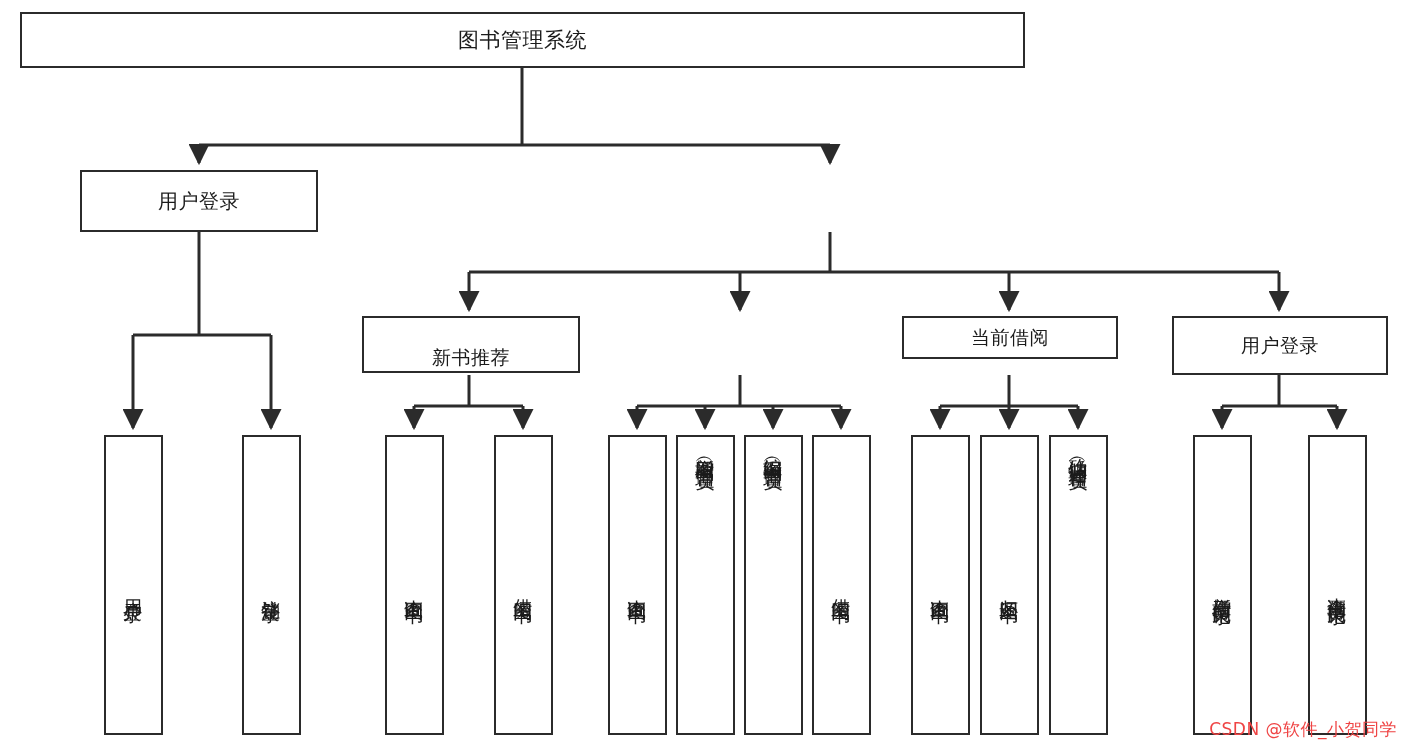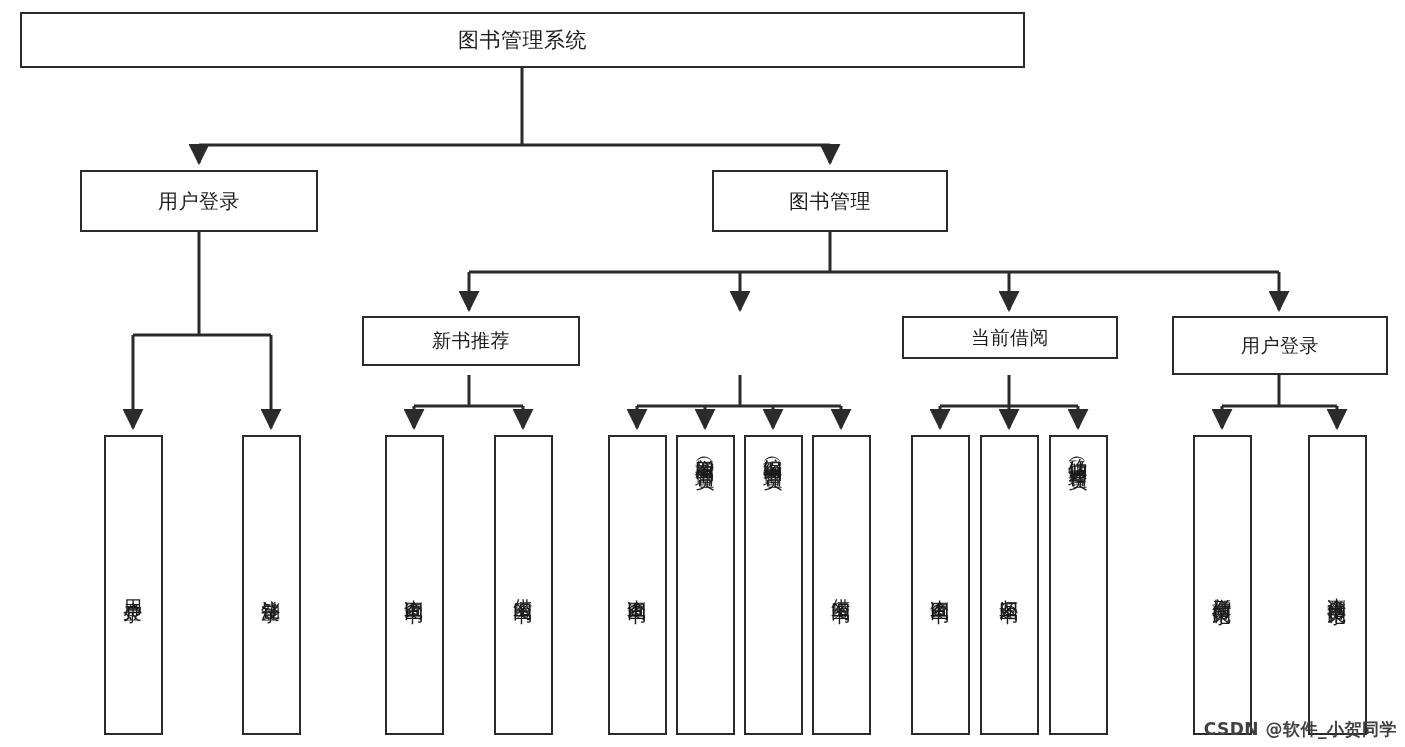--- a/index.html
+++ b/index.html
@@ -66,25 +66,24 @@
     justify-content: center;
   }
   .leaf-inner.center {
     align-items: center;
   }
   #watermark {
     position: absolute;
     right: 8px;
     bottom: 6px;
     font-size: 17px;
-    color: #404040;
+    color: #ef4444;
     letter-spacing: 0.5px;
     white-space: nowrap;
     pointer-events: none;
-    font-weight: bold;
   }
 </style>
 </head>
 <body>
 
 <div id="diagram-root">
 
   <svg id="diagram-svg" viewBox="0 0 1405 747" xmlns="http://www.w3.org/2000/svg">
     <defs>
       <marker id="arrow" viewBox="0 0 10 10" refX="9" refY="5" markerWidth="7" markerHeight="7" orient="auto-start-reverse">
@@ -136,25 +135,22 @@
   </svg>
 
   <div class="node level0" style="left:20px; top:12px; width:1005px; height:56px;">
     <span>图书管理系统</span>
   </div>
 
   <div class="node level1" style="left:80px; top:170px; width:238px; height:62px;">
     <span>用户登录</span>
   </div>
 
-  <div class="node level1" style="left:712px; top:170px; width:236px; height:62px;">
-    <span>图书管理</span>
-  </div>
-
-  <div class="node level2" style="left:362px; top:316px; width:218px; height:50px;">
+
+  <div class="node level2" style="left:362px; top:316px; width:218px; height:57px;align-items:flex-end;">
     <span>新书推荐</span>
   </div>
 
 
   <div class="node level2" style="left:902px; top:316px; width:216px; height:43px;">
     <span>当前借阅</span>
   </div>
 
   <div class="node level2" style="left:1172px; top:316px; width:216px; height:59px;">
     <span>用户登录</span>

